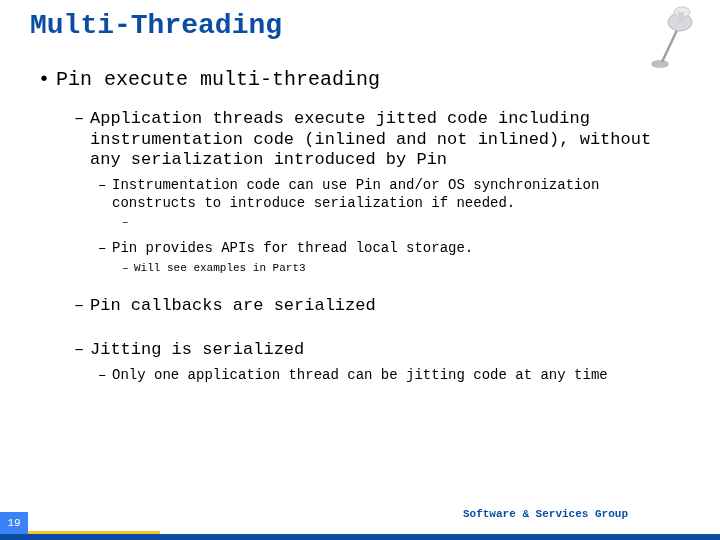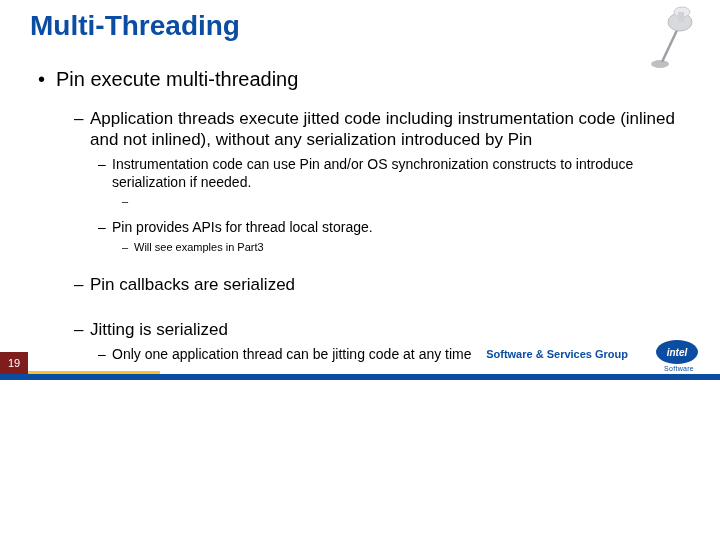--- a/index.html
+++ b/index.html
@@ -1,38 +1,38 @@
 <!DOCTYPE html>
 <html><head>
 <meta charset="utf-8">
 <style>
   * { margin: 0; padding: 0; box-sizing: border-box; }
   html, body { width: 720px; height: 540px; font-family: Verdana, Geneva, sans-serif; background: #fff; overflow: hidden; }
-  .slide { position: relative; width: 720px; height: 380px; }
+  .slide { position: relative; width: 720px; height: 540px; font-family: Liberation Mono, monospace; }
   .title { position: absolute; top: 10px; left: 30px; font-size: 28px; font-weight: bold; color: #0a4da2; }
   .pushpin { position: absolute; top: 2px; right: 22px; width: 50px; height: 70px; }
   .content { position: absolute; top: 68px; left: 38px; right: 30px; color: #000; }
   .lvl1 { font-size: 20px; margin-bottom: 18px; display: flex; }
   .lvl1 .bull { width: 18px; flex: none; }
   .lvl2 { font-size: 17px; margin-left: 36px; margin-bottom: 6px; display: flex; line-height: 1.22; }
   .lvl2 .bull { width: 16px; flex: none; }
   .lvl3 { font-size: 14px; margin-left: 60px; margin-bottom: 4px; display: flex; line-height: 1.25; }
   .lvl3 .bull { width: 14px; flex: none; }
   .lvl4 { font-size: 11px; margin-left: 84px; margin-bottom: 12px; display: flex; }
   .lvl4 .bull { width: 12px; flex: none; }
   .gap { height: 10px; }
   .gap-lg { height: 18px; }
   .footer { position: absolute; left: 0; right: 0; bottom: 0; height: 48px; }
   .footer-bar { position: absolute; left: 0; bottom: 0; height: 6px; width: 100%; background: #0a4da2; }
   .footer-accent { position: absolute; left: 0; bottom: 6px; height: 3px; width: 160px; background: #f9c22e; }
   .ssg { position: absolute; right: 92px; bottom: 20px; font-size: 11px; font-weight: bold; color: #0a4da2; }
   .logo { position: absolute; right: 12px; bottom: 8px; width: 58px; height: 32px; }
   .logo-oval { width: 42px; height: 24px; background: #0a4da2; border-radius: 50% / 50%; display: flex; align-items: center; justify-content: center; color: #fff; font-size: 10px; font-weight: bold; font-style: italic; margin-left: 6px; }
   .logo-sw { font-size: 7px; color: #0a4da2; text-align: center; margin-top: 1px; letter-spacing: 0.3px; }
-  .pagenum-box { position: absolute; left: 0; bottom: 6px; width: 28px; height: 22px; background: #7f1d1d; color: #fff; font-size: 11px; display: flex; align-items: center; justify-content: center; }
+  .pagenum-box { position: absolute; left: 0; bottom: 6px; width: 28px; height: 22px; background: #3b82f6; color: #fff; font-size: 11px; display: flex; align-items: center; justify-content: center; }
 </style>
 </head>
 <body>
 
 <div class="slide">
 
   <div class="title">Multi-Threading</div>
 
   <div class="pushpin">
     <svg viewBox="0 0 50 70" width="50" height="70">
@@ -86,22 +86,18 @@
       <span>Jitting is serialized</span>
     </div>
     <div class="lvl3">
       <span class="bull">–</span>
       <span>Only one application thread can be jitting code at any time</span>
     </div>
   </div>
 
   <div class="footer">
     <div class="ssg">Software &amp; Services Group</div>
-    <div class="logo">
-      <div class="logo-oval">intel</div>
-      <div class="logo-sw">Software</div>
-    </div>
     <div class="footer-accent"></div>
     <div class="footer-bar"></div>
     <div class="pagenum-box">19</div>
   </div>
 
 </div>
 
 </body></html>

